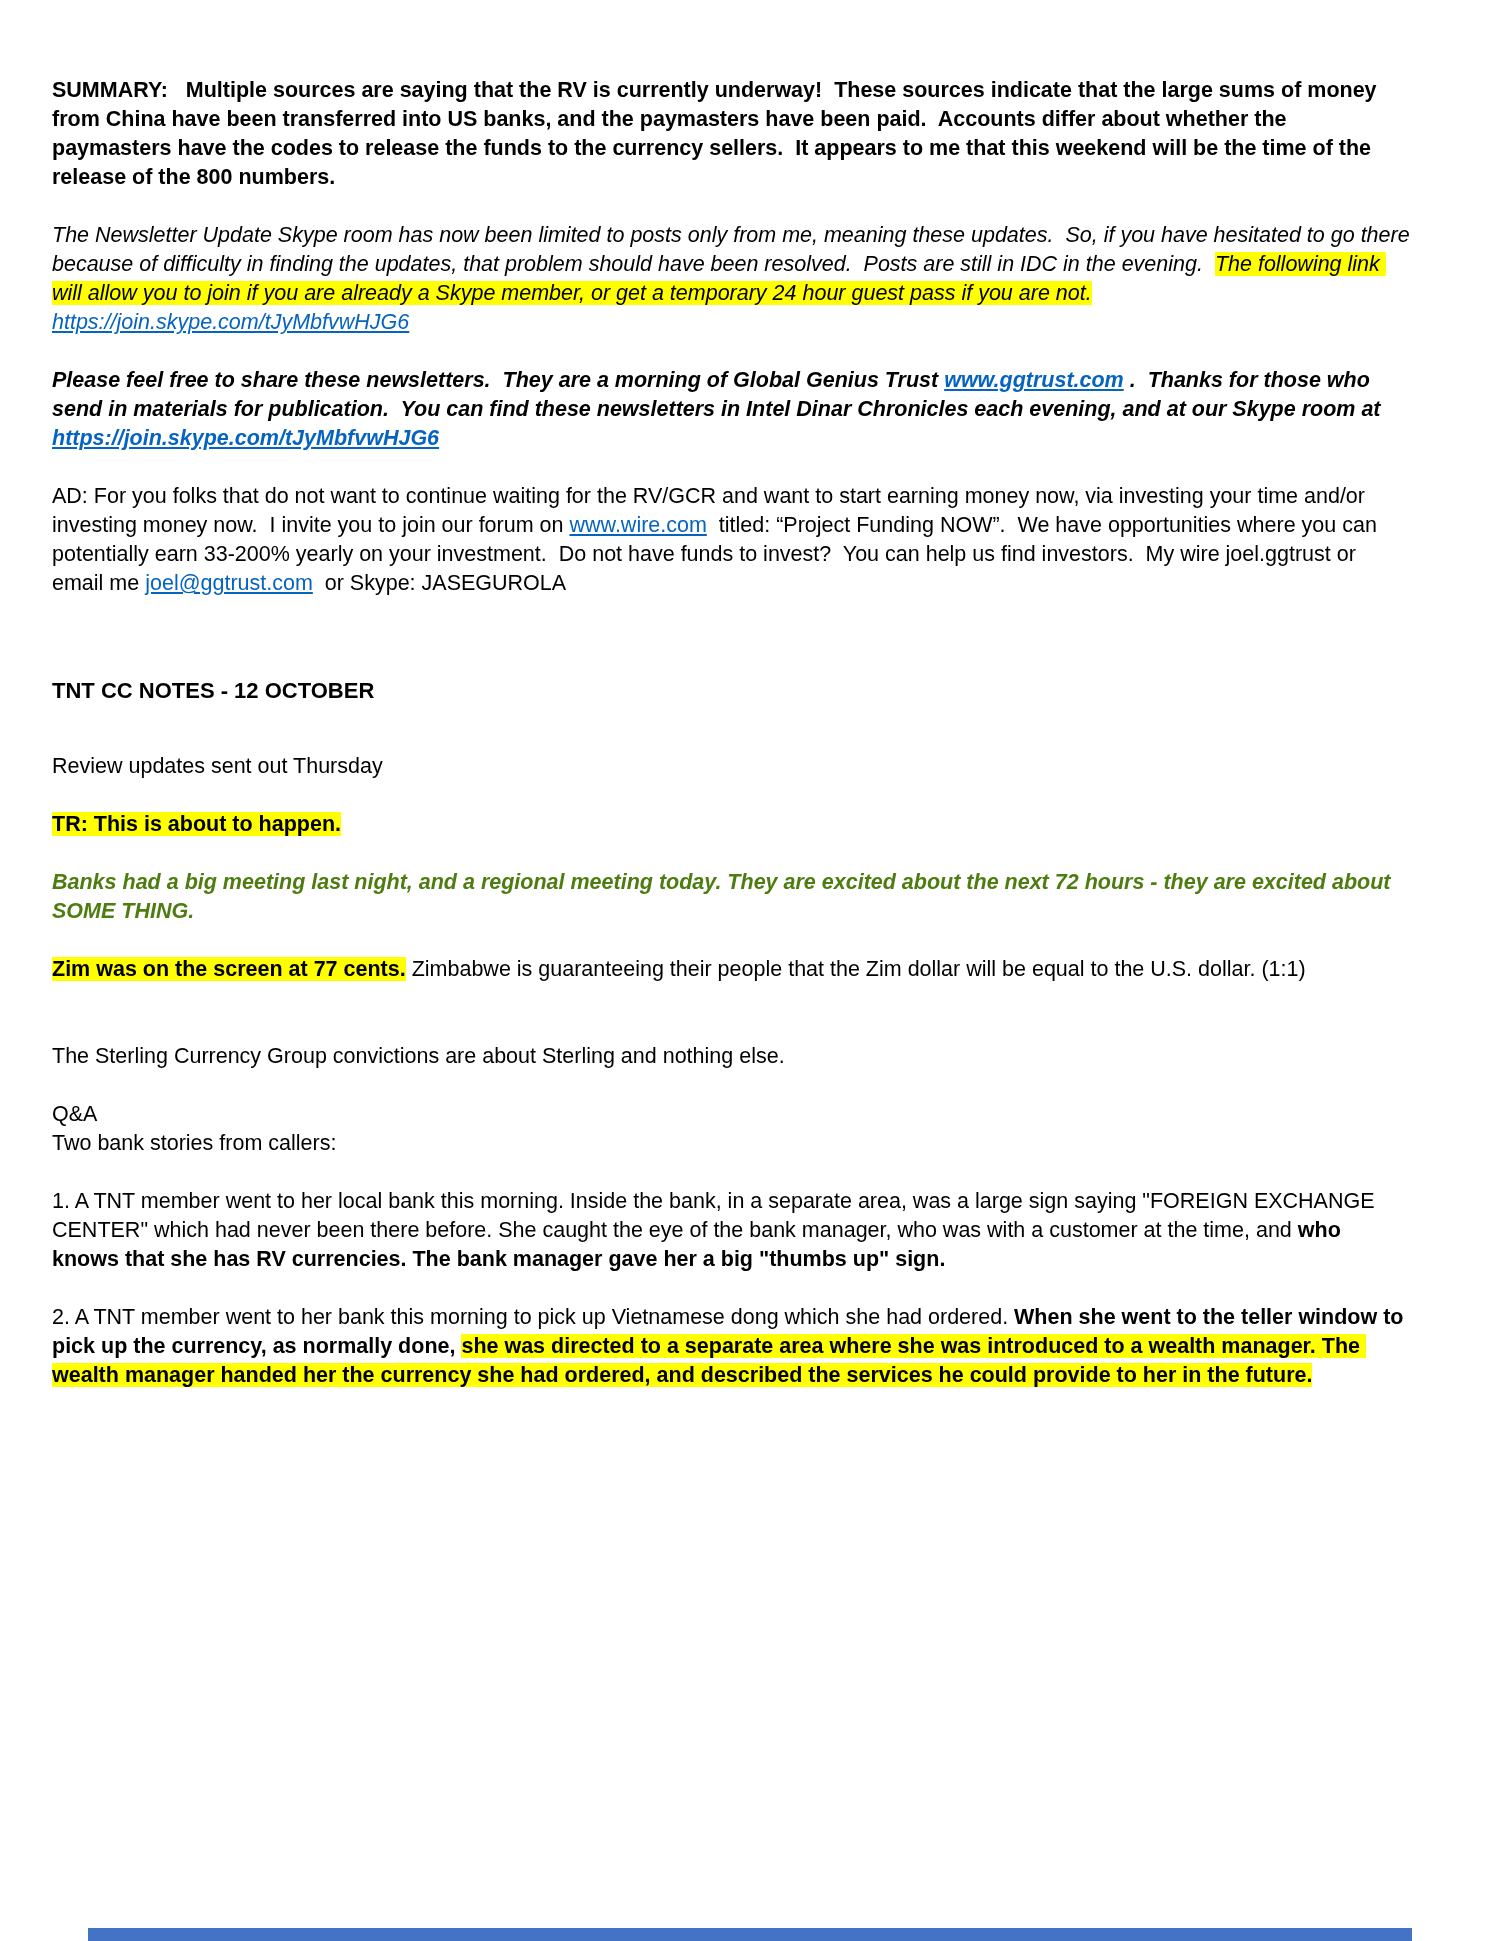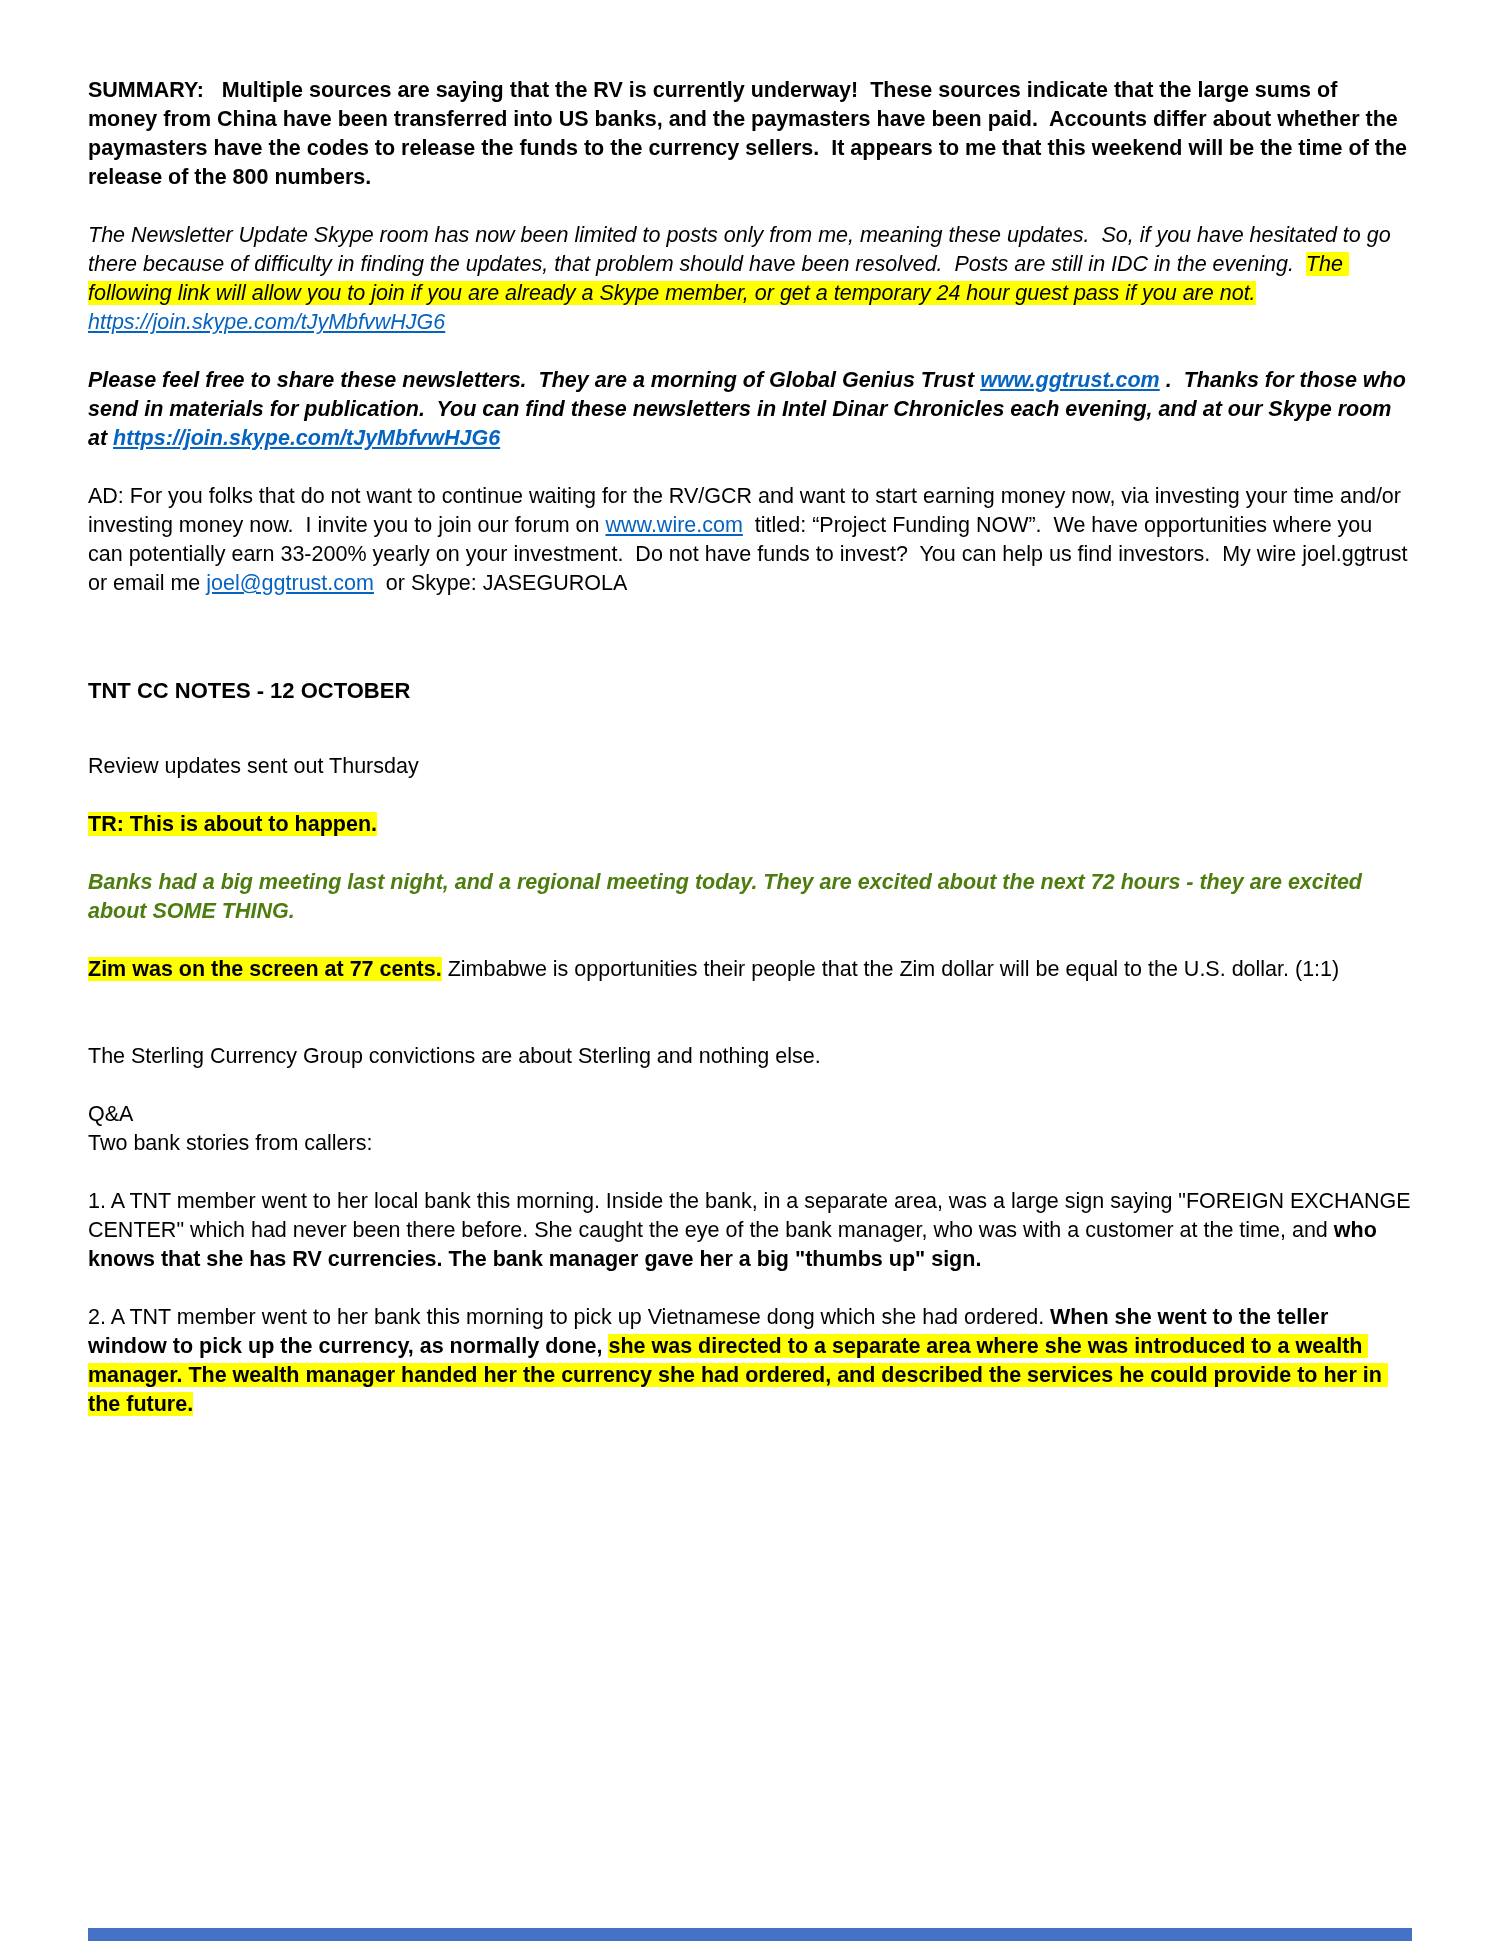--- a/index.html
+++ b/index.html
@@ -5,21 +5,21 @@
   * { margin:0; padding:0; box-sizing:border-box; }
   html, body { background:#ffffff; }
   body {
     width:1500px; height:1941px;
     position:relative; overflow:hidden;
     font-family:"Liberation Sans", sans-serif;
     color:#000000;
   }
   .page {
     position:absolute; inset:0;
-    padding:76px 88px 0 88px;
+    padding:76px 88px 0 52px;
   }
   p {
     font-size:21.5px;
     line-height:29px;
     margin:0 0 29px 0;
     white-space:pre-wrap;
   }
   .b   { font-weight:bold; }
   .i   { font-style:italic; }
   .hl  { background:#ffff00; }
@@ -57,21 +57,21 @@
   <p class="gap-ad"><span>AD: For you folks that do not want to continue waiting for the RV/GCR and want to start earning money now, via investing your time and/or investing money now.  I invite you to join our forum on </span><a class="link">www.wire.com</a><span>  titled: “Project Funding NOW”.  We have opportunities where you can potentially earn 33-200% yearly on your investment.  Do not have funds to invest?  You can help us find investors.  My wire joel.ggtrust or email me </span><a class="link">joel@ggtrust.com</a><span>  or Skype: JASEGUROLA</span></p>
 
   <h1 class="notes-heading">TNT CC NOTES - 12 OCTOBER</h1>
 
   <p><span>Review updates sent out Thursday</span></p>
 
   <p class="b"><span class="hl">TR: This is about to happen.</span></p>
 
   <p class="b red"><span>Banks had a big meeting last night, and a regional meeting today. They are excited about the next 72 hours - they are excited about SOME THING.</span></p>
 
-  <p><span class="b hl">Zim was on the screen at 77 cents.</span><span> Zimbabwe is opportunities their people that the Zim dollar will be equal to the U.S. dollar. (1:1)</span></p>
+  <p><span class="b hl">Zim was on the screen at 77 cents.</span><span> Zimbabwe is guaranteeing their people that the Zim dollar will be equal to the U.S. dollar. (1:1)</span></p>
 
   <p><br><span>The Sterling Currency Group convictions are about Sterling and nothing else.</span></p>
 
   <p><span>Q&amp;A</span><br><span>Two bank stories from callers:</span></p>
 
   <p><span>1. A TNT member went to her local bank this morning. Inside the bank, in a separate area, was a large sign saying "FOREIGN EXCHANGE CENTER" which had never been there before. She caught the eye of the bank manager, who was with a customer at the time, and </span><span class="b">who knows that she has RV currencies. The bank manager gave her a big "thumbs up" sign.</span></p>
 
   <p><span>2. A TNT member went to her bank this morning to pick up Vietnamese dong which she had ordered. </span><span class="b">When she went to the teller window to pick up the currency, as normally done, </span><span class="b hl">she was directed to a separate area where she was introduced to a wealth manager. The wealth manager handed her the currency she had ordered, and described the services he could provide to her in the future.</span></p>
 
   <div class="bottom-bar"></div>

